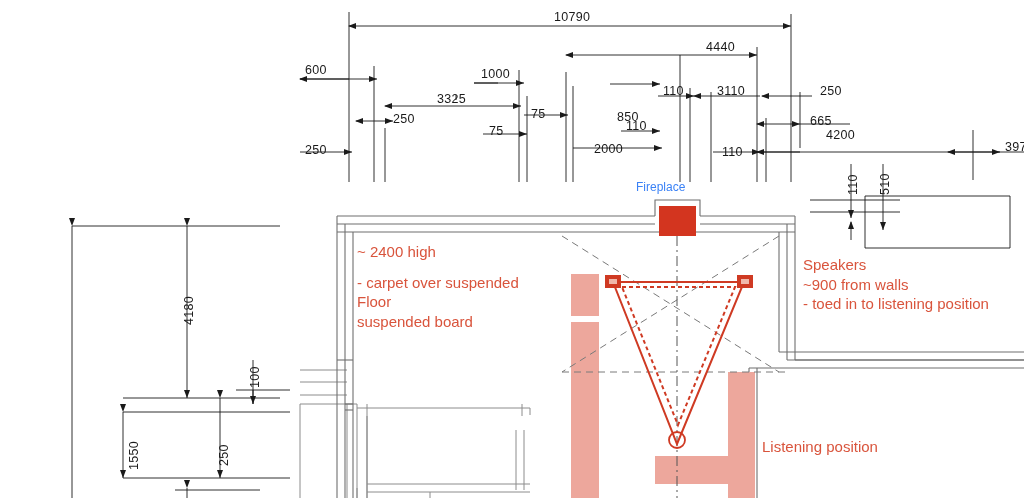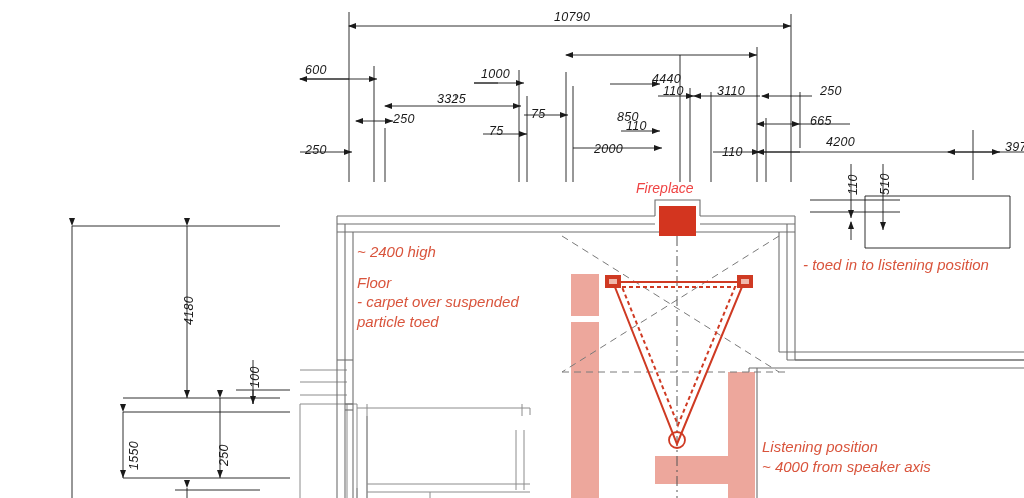--- a/index.html
+++ b/index.html
@@ -1,21 +1,21 @@
 <!DOCTYPE html>
 <html><head>
 <meta charset="utf-8">
 <title>Listening Room Floor Plan</title>
 <style>
   html,body{margin:0;padding:0;background:#ffffff;}
   body{
     font-family:"Liberation Sans", sans-serif;
     width:1024px;height:498px;position:relative;overflow:hidden;
   }
-  #stage{position:absolute;left:0;top:0;width:1024px;height:353px;font-style:italic;}
+  #stage{position:absolute;left:0;top:0;width:1024px;height:353px;}
   #stage svg{position:absolute;left:0;top:0;}
   .anno{
     position:absolute;
     color:#d9543c;
     font-family:"Liberation Sans", sans-serif;
     font-size:15px;
     line-height:19.5px;
     white-space:pre;
     letter-spacing:0px;
   }
@@ -25,21 +25,21 @@
     font-family:"Liberation Sans", sans-serif;
     font-size:12.5px;
     white-space:pre;
     letter-spacing:0.3px;
   }
   .dimtxt.vert{
     transform-origin:0 0;
     transform:rotate(-90deg);
   }
   .fireplace-label{
-    position:absolute;color:#ef4444;font-size:14px;
+    position:absolute;color:#3b82f6;font-size:12px;
     font-family:"Liberation Sans", sans-serif;white-space:pre;
   }
 </style>
 </head>
 <body>
 
 <div id="stage">
 
   <svg width="1024" height="498" viewBox="0 0 1024 498">
 
@@ -225,59 +225,60 @@
       <rect x="741" y="279" width="8" height="5" fill="#f0b8ab"></rect>
     </g>
 
     <circle cx="677" cy="440" r="8" fill="none" stroke="#cf3a23" stroke-width="1.8"></circle>
 
     <rect x="659" y="206" width="37" height="30" fill="#d3351f"></rect>
 
   </svg>
 
   <div class="dimtxt" style="left:554px;top:10px;">10790</div>
-  <div class="dimtxt" style="left:652px;top:40px;margin-top:32px;">4440</div>
+  <div class="dimtxt" style="left:706px;top:40px;">4440</div>
   <div class="dimtxt" style="left:305px;top:63px;">600</div>
   <div class="dimtxt" style="left:481px;top:67px;">1000</div>
   <div class="dimtxt" style="left:617px;top:68px;margin-top:42px;">850</div>
   <div class="dimtxt" style="left:663px;top:84px;">110</div>
   <div class="dimtxt" style="left:717px;top:84px;">3110</div>
   <div class="dimtxt" style="left:820px;top:84px;">250</div>
   <div class="dimtxt" style="left:437px;top:92px;">3325</div>
   <div class="dimtxt" style="left:531px;top:107px;">75</div>
   <div class="dimtxt" style="left:393px;top:112px;">250</div>
   <div class="dimtxt" style="left:810px;top:114px;">665</div>
   <div class="dimtxt" style="left:489px;top:124px;">75</div>
   <div class="dimtxt" style="left:626px;top:119px;">110</div>
   <div class="dimtxt" style="left:305px;top:143px;">250</div>
   <div class="dimtxt" style="left:594px;top:142px;">2000</div>
   <div class="dimtxt" style="left:722px;top:145px;">110</div>
-  <div class="dimtxt" style="left:826px;top:135px;text-align:center;">4200</div>
+  <div class="dimtxt" style="left:826px;top:128px;text-align:center;">4200</div>
   <div class="dimtxt" style="left:1005px;top:140px;">397</div>
 
   <div class="dimtxt vert" style="left:846px;top:195px;">110</div>
   <div class="dimtxt vert" style="left:878px;top:195px;">510</div>
 
   <div class="dimtxt vert" style="left:182px;top:325px;">4180</div>
   <div class="dimtxt vert" style="left:248px;top:388px;">100</div>
   <div class="dimtxt vert" style="left:127px;top:470px;">1550</div>
   <div class="dimtxt vert" style="left:217px;top:466px;">250</div>
 
   <div class="fireplace-label" style="left:636px;top:180px;">Fireplace</div>
 
   <div style="position:absolute;left:357px;top:242px;">
     <div class="anno" style="position:relative;left:0;top:0;">~ 2400 high</div>
     <div class="anno" style="position:relative;height:11px;">&nbsp;</div>
+    <div class="anno" style="position:relative;left:0;top:0;">- carpet over suspended</div>
     <div class="anno" style="position:relative;left:0;top:0;">Floor</div>
-    <div class="anno" style="position:relative;left:0;top:0;">- carpet over suspended</div>
-    <div class="anno" style="position:relative;left:0;top:0;">particle toed</div>
+    <div class="anno" style="position:relative;left:0;top:0;">suspended board</div>
   </div>
 
   <div style="position:absolute;left:803px;top:255px;">
+    <div class="anno" style="position:relative;">Speakers</div>
+    <div class="anno" style="position:relative;">~900 from walls</div>
     <div class="anno" style="position:relative;">- toed in to listening position</div>
   </div>
 
   <div style="position:absolute;left:762px;top:413px;">
     <div class="anno" style="position:relative;margin-top:24px;">Listening position</div>
-    <div class="anno" style="position:relative;">~ 4000 from speaker axis</div>
   </div>
 
 </div>
 
 </body></html>

